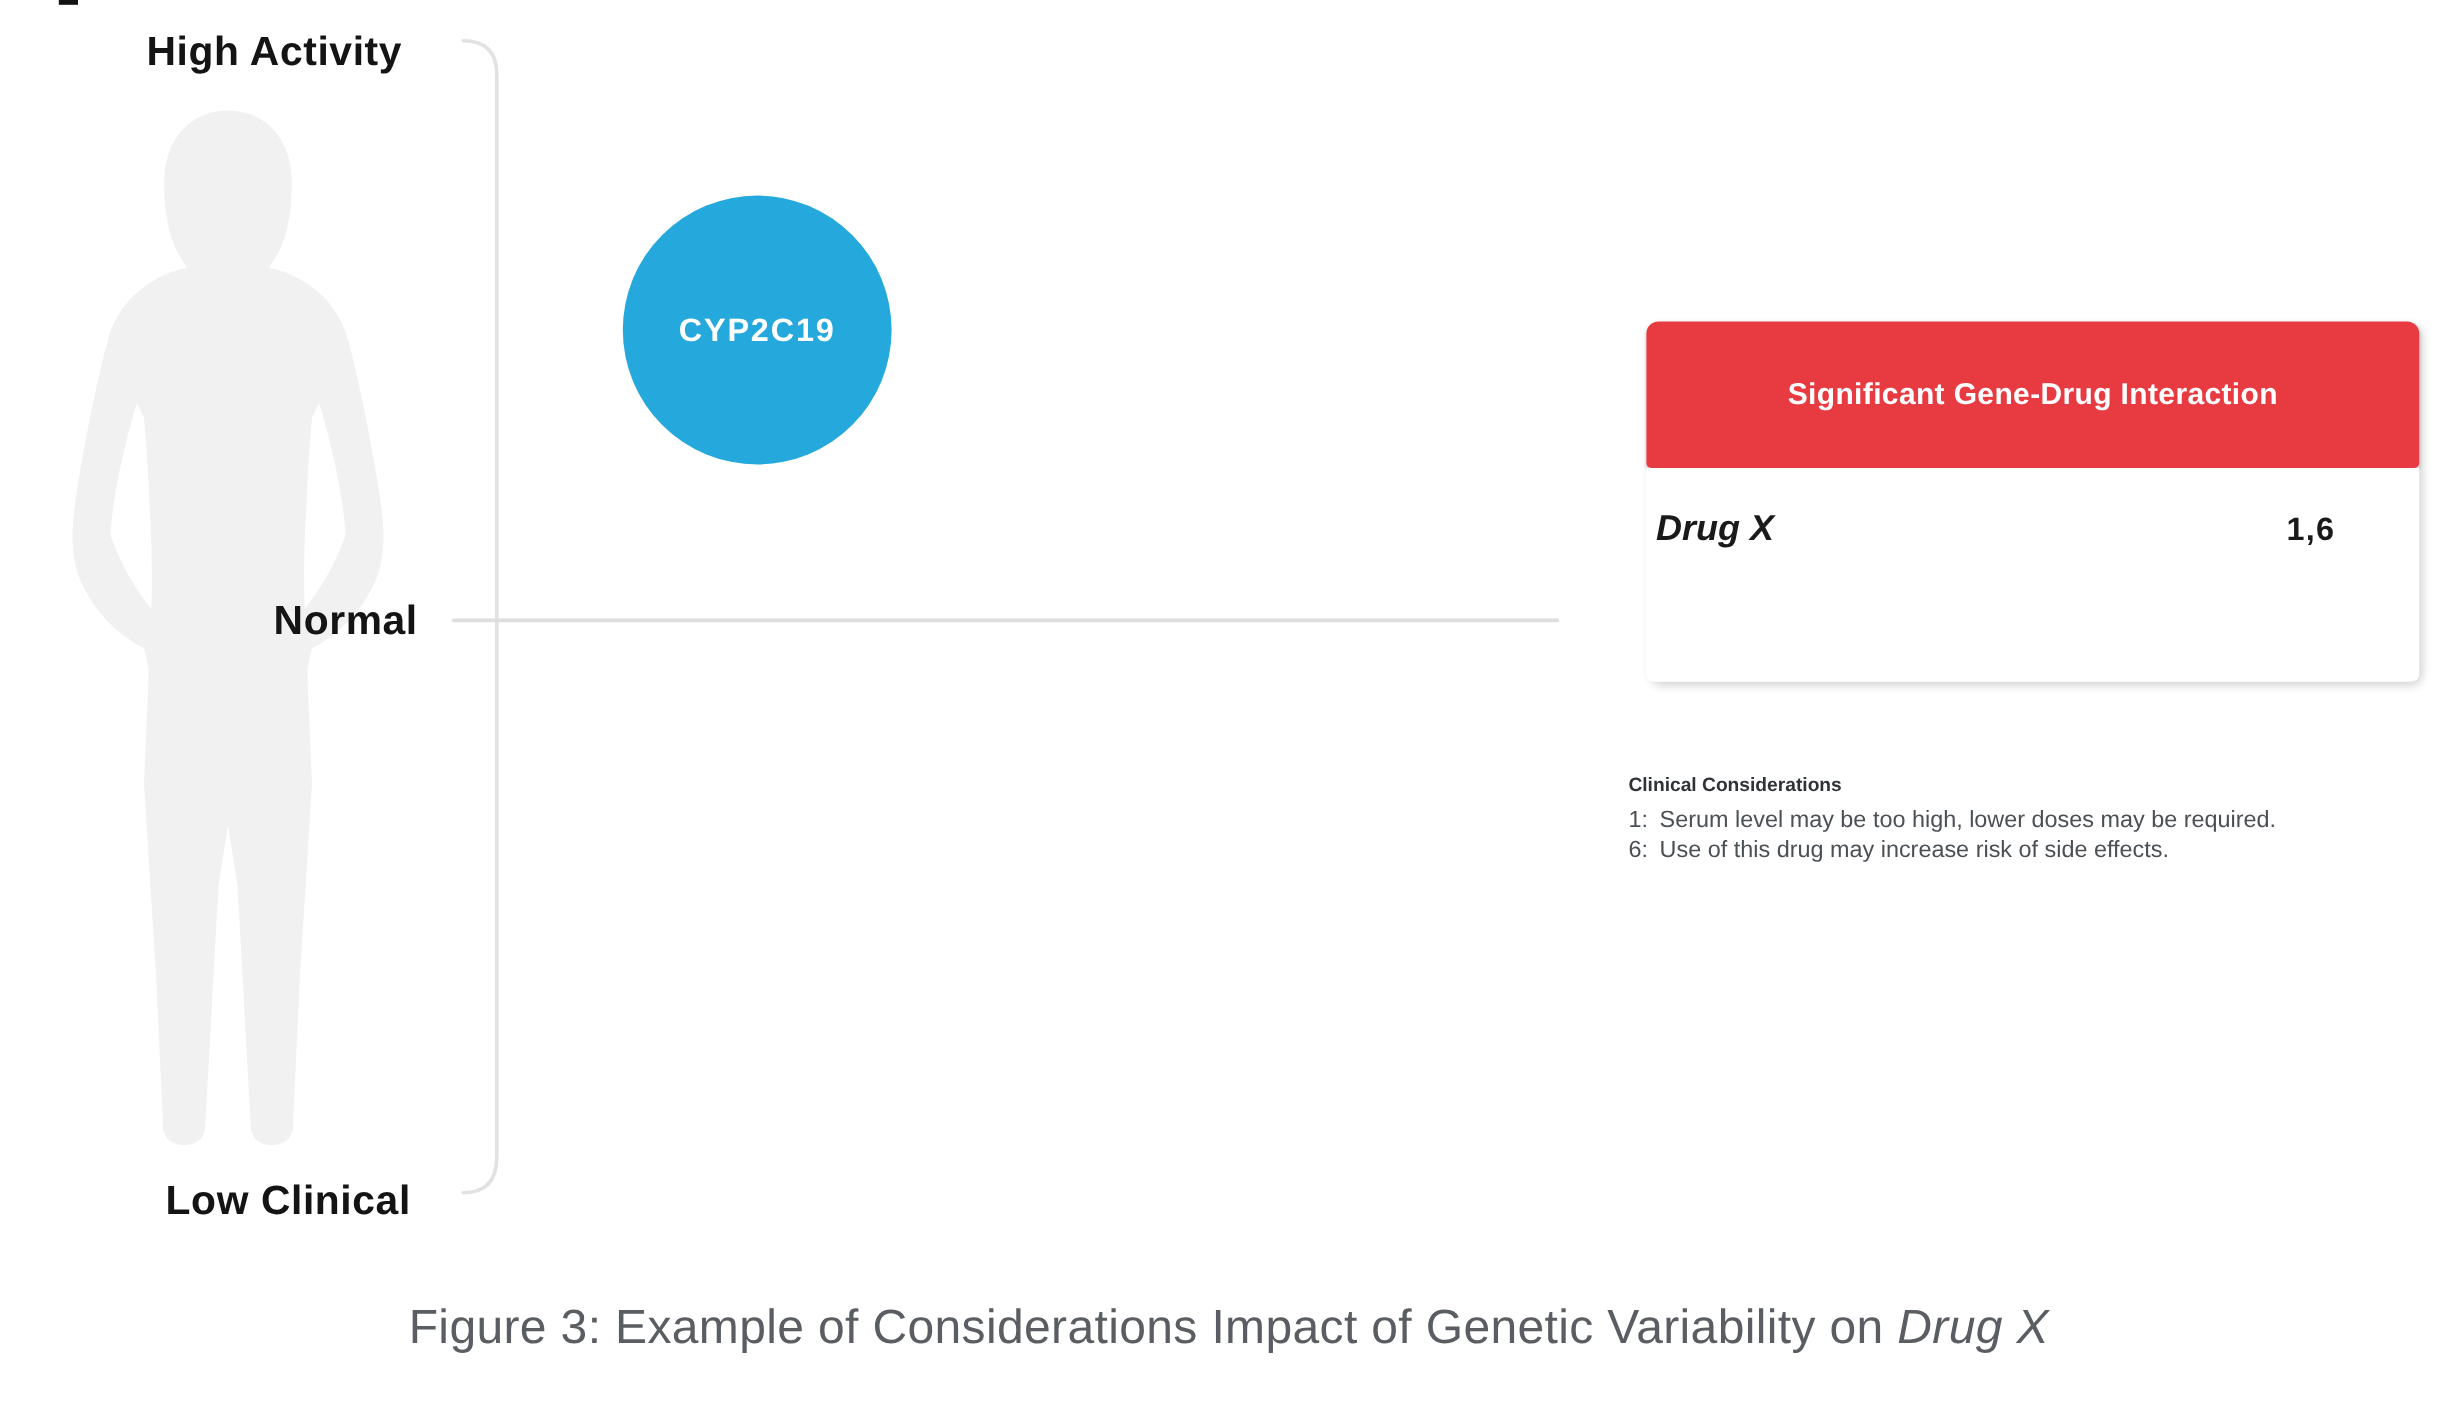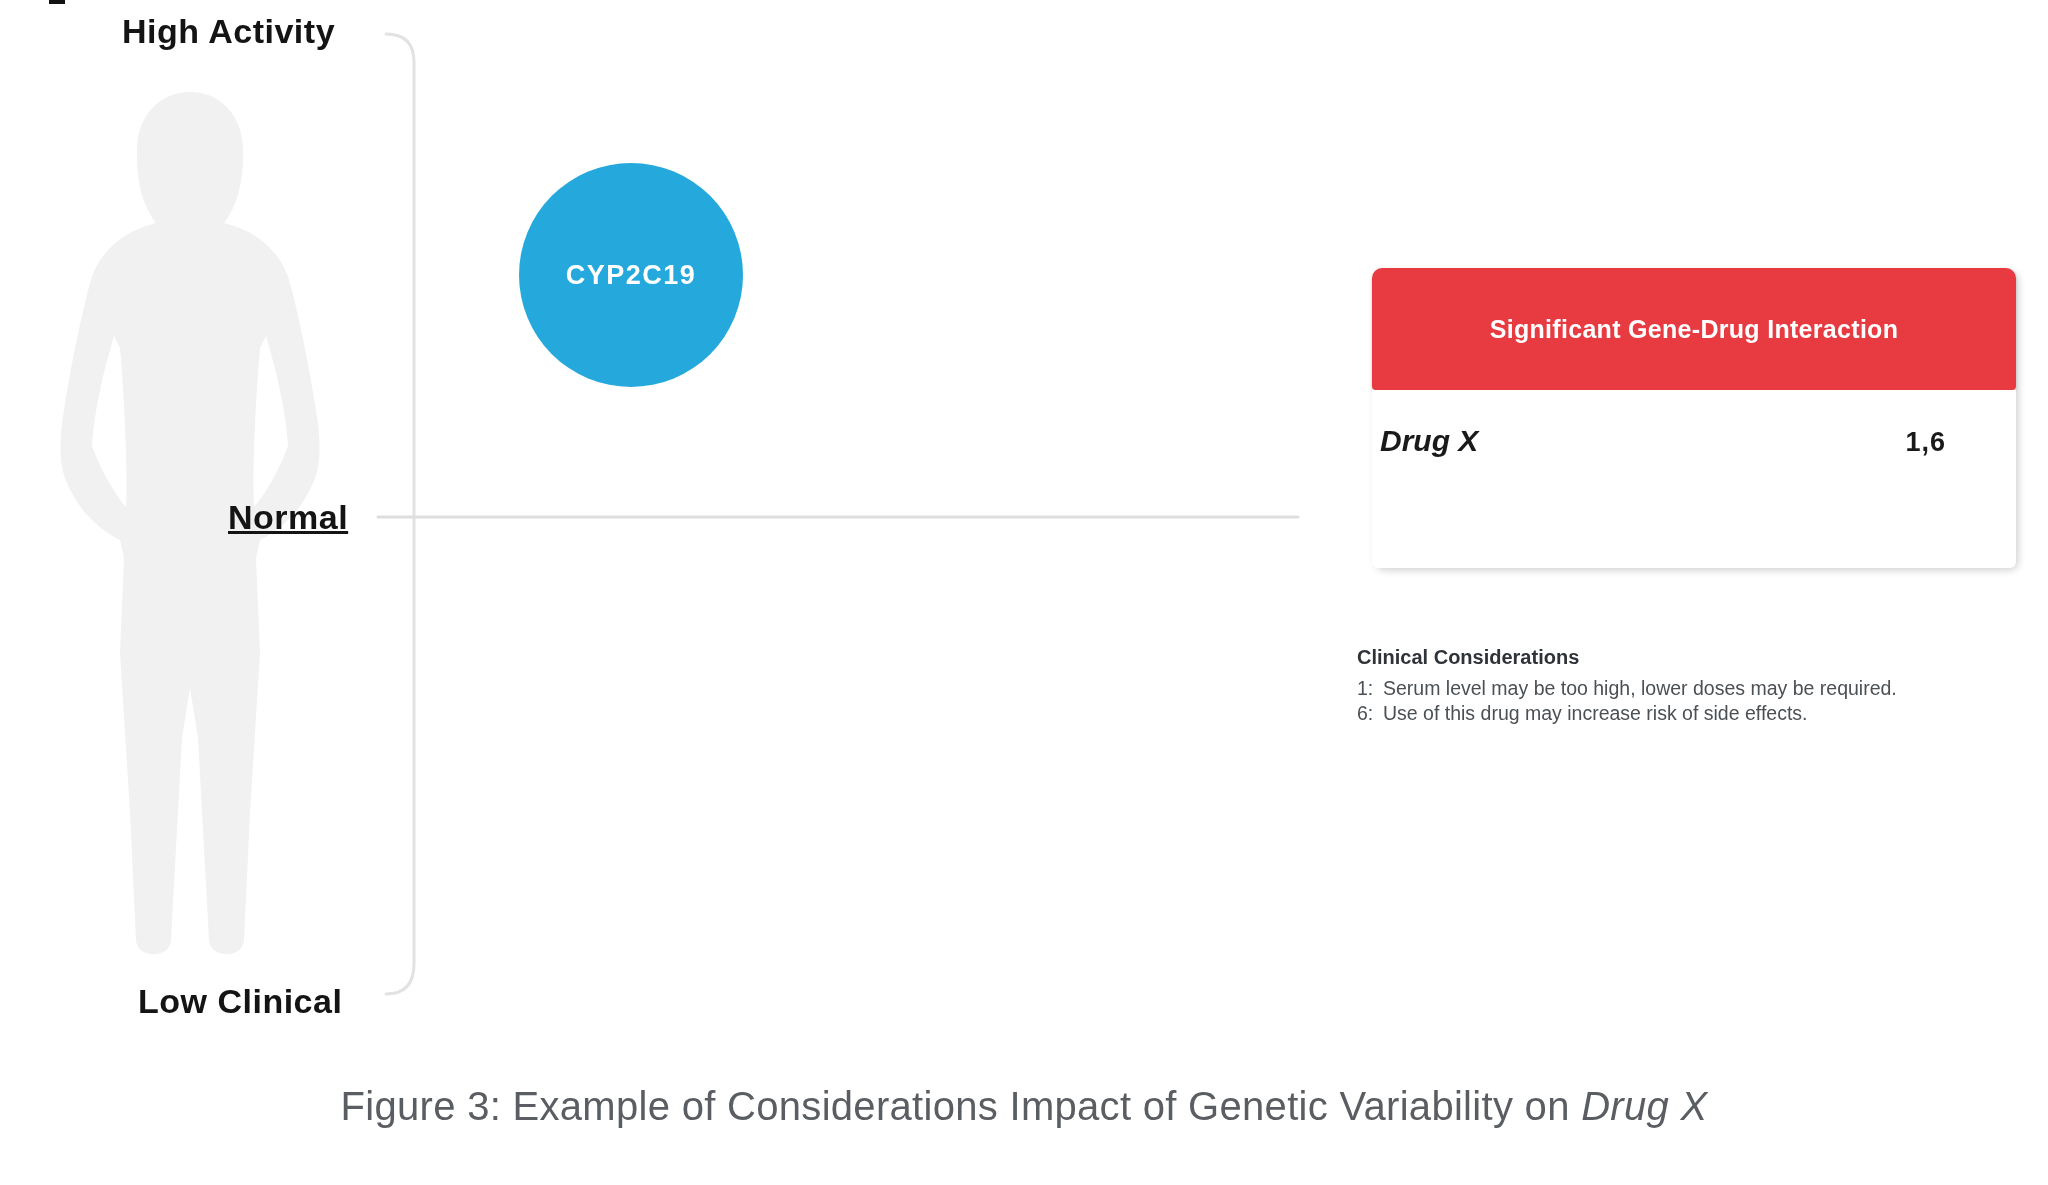--- a/index.html
+++ b/index.html
@@ -6,22 +6,22 @@
   body{font-family:"Liberation Sans","DejaVu Sans",sans-serif;}
   .canvas{
     position:relative;width:2048px;height:1185px;background:#ffffff;overflow:hidden;
   }
   
   .stray-mark{position:absolute;left:49px;top:0;width:16px;height:4px;background:#121212;}
   
   .silhouette{position:absolute;left:48px;top:88px;width:285px;height:872px;}
   
   .axis-label{position:absolute;color:#141414;font-weight:bold;font-size:34px;letter-spacing:.5px;white-space:nowrap;}
-  .label-high{left:122px;top:12px;text-align:right;}
-  .label-normal{left:228px;top:498px;text-decoration:underline;}
+  .label-high{left:122px;top:24px;text-align:right;}
+  .label-normal{left:228px;top:498px;}
   .label-low{left:138px;top:982px;}
   
   .axis-lines{position:absolute;left:0;top:0;width:2048px;height:1185px;pointer-events:none;}
   
   .bubble-layer{position:absolute;left:0;top:0;width:1922px;height:1185px;}
   .bubble{position:absolute;border-radius:50%;display:flex;align-items:center;justify-content:center;}
   .bubble-label{font-weight:bold;font-size:27px;letter-spacing:1.5px;white-space:nowrap;}
   
   .interaction-card{
     position:absolute;left:1372px;top:268px;width:644px;
@@ -35,21 +35,21 @@
   .card-title{color:#ffffff;font-weight:bold;font-size:25px;letter-spacing:.3px;white-space:nowrap;}
   .card-body{
     height:178px;background:#ffffff;border-radius:0 0 6px 6px;
     padding:34px 0 0 0;box-sizing:border-box;
   }
   .drug-row{display:flex;justify-content:space-between;align-items:baseline;padding:0 70px 0 8px;}
   .drug-name{font-style:italic;font-weight:bold;font-size:30px;color:#1a1a1a;}
   .drug-refs{font-weight:bold;font-size:27px;color:#1a1a1a;letter-spacing:1px;}
   
   .clinical{position:absolute;left:1357px;top:646px;width:620px;}
-  .clinical-heading{font-weight:bold;font-size:20px;color:#2f3338;margin:0 0 7px 0;}
+  .clinical-heading{font-weight:bold;font-size:16px;color:#2f3338;margin:0 0 7px 0;}
   .clinical-note{font-size:19.5px;color:#4b5055;line-height:25px;display:flex;}
   .note-num{width:26px;flex:0 0 auto;}
   .note-text{flex:1;}
   
   .caption{
     position:absolute;left:0;right:0;top:1084px;text-align:center;
     font-size:40px;color:#5a5e62;letter-spacing:.3px;white-space:nowrap;
   }
   .caption .caption-drug{font-style:italic;}
 </style>

